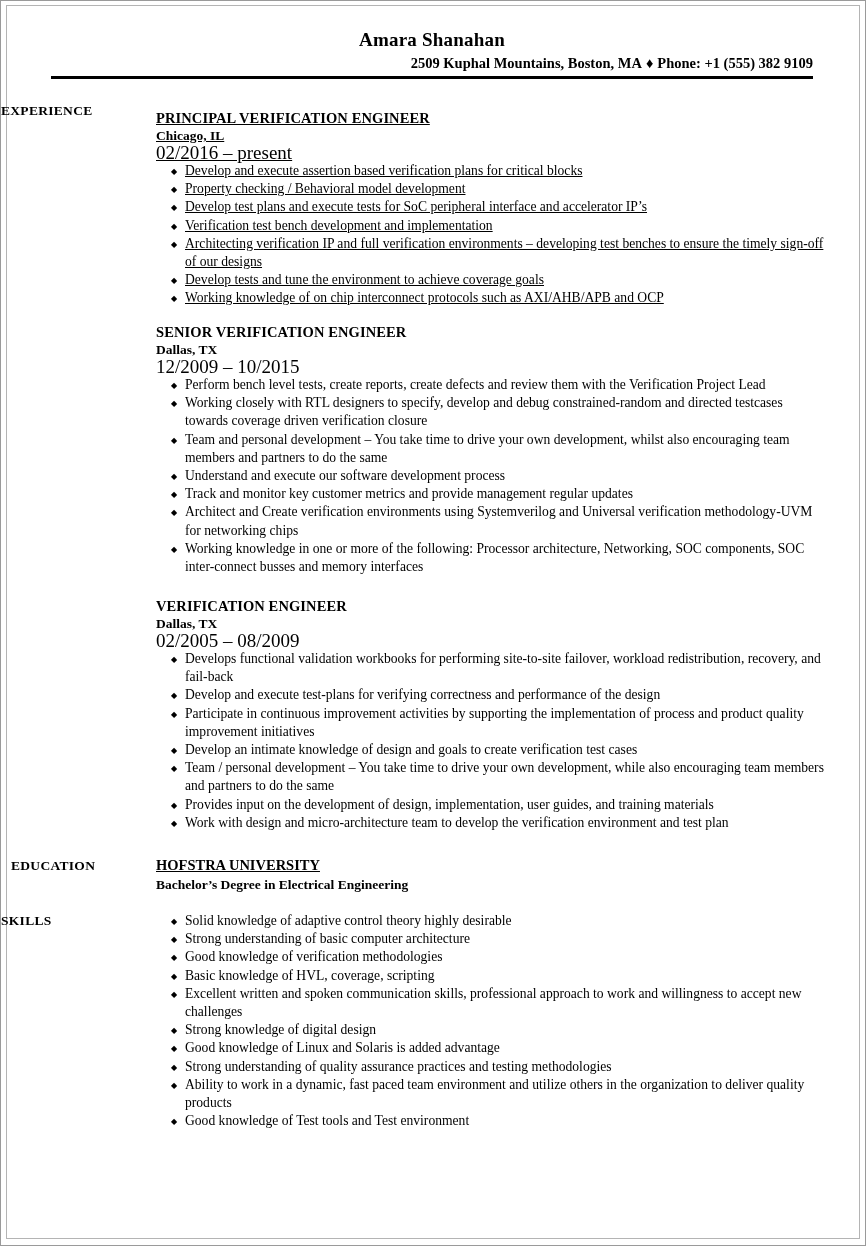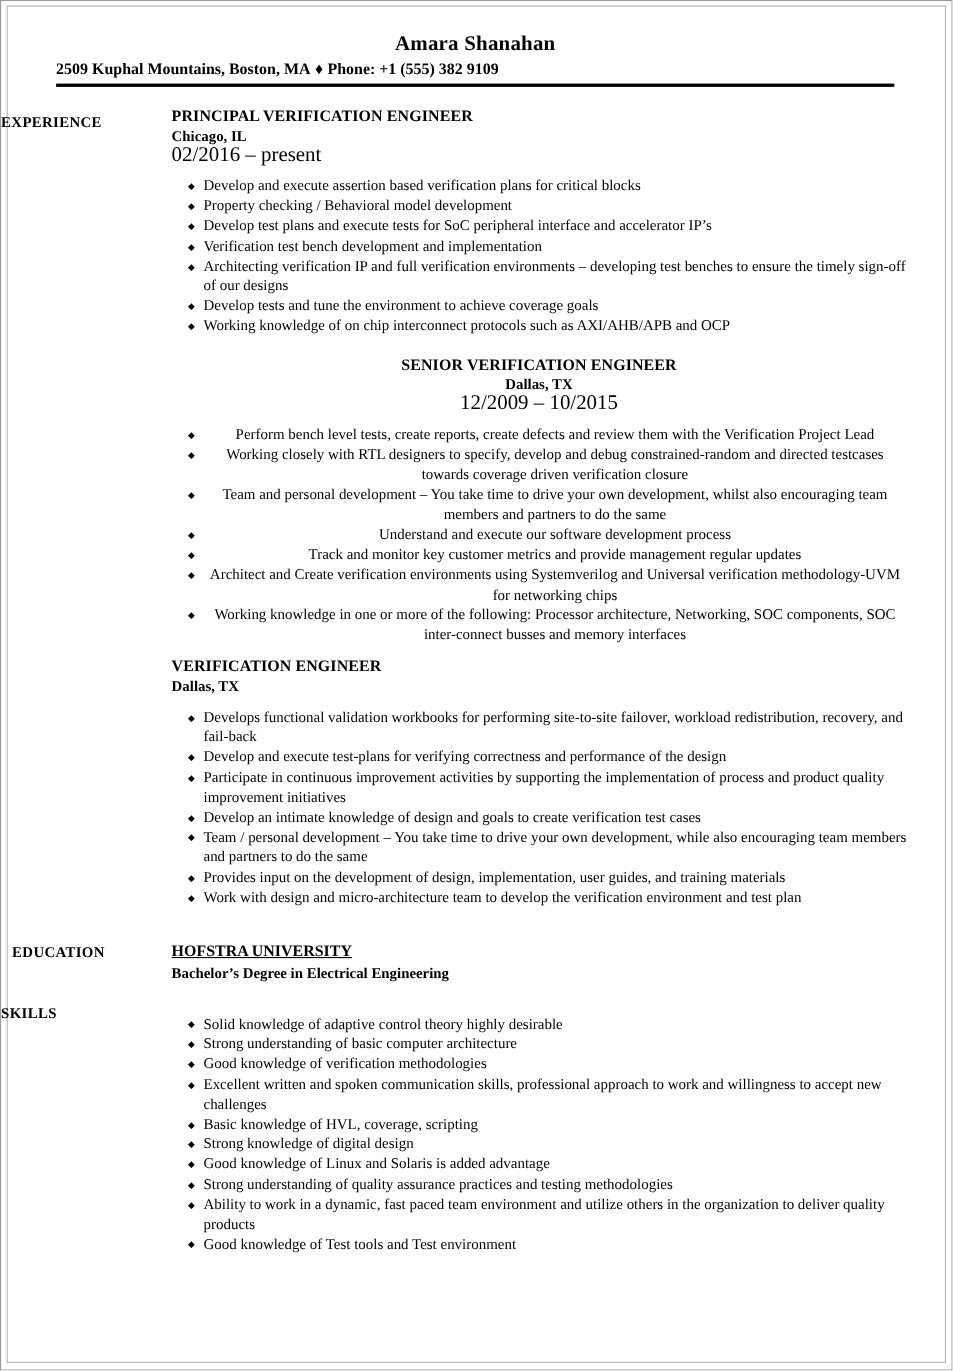--- a/index.html
+++ b/index.html
@@ -47,21 +47,21 @@
     text-align: center;
     font-weight: bold;
     font-size: 19px;
     letter-spacing: 0.2px;
   }
   .hdr-contact {
     position: absolute;
     left: 50px;
     top: 54px;
     width: 762px;
-    text-align: left;
+    text-align: right;
     font-weight: bold;
     font-size: 14.5px;
   }
   .hdr-sep {
     display: inline-block;
     padding: 0 4px;
   }
   .hdr-rule {
     position: absolute;
     left: 50px;
@@ -98,21 +98,21 @@
     font-size: 13.5px;
     line-height: 17px;
   }
   .job-date {
     font-size: 19px;
     line-height: 17px;
   }
 
   ul.bullets {
     list-style: none;
-    margin: 11px 0 0 0;
+    margin: 1px 0 0 0;
     padding: 0;
   }
   ul.bullets > li {
     position: relative;
     padding-left: 29px;
     font-size: 13.6px;
     line-height: 18.2px;
     margin: 0;
   }
   ul.bullets > li::before {
@@ -147,53 +147,54 @@
     <div class="hdr-name">Amara Shanahan</div>
 
     <div class="hdr-contact">
       <span>2509 Kuphal Mountains, Boston, MA</span><span class="hdr-sep">♦</span><span>Phone: +1 (555) 382 9109</span>
     </div>
 
     <div class="hdr-rule"></div>
 
     <div class="sec-label" style="top:102px;">EXPERIENCE</div>
 
-    <div class="body-col" style="top:96px;">
+    <div class="body-col" style="top:108px;text-decoration:underline;">
       <div class="job-title">PRINCIPAL VERIFICATION ENGINEER</div>
       <div class="job-loc">Chicago, IL</div>
       <div class="job-date">02/2016 – present</div>
       <ul class="bullets">
         <li>Develop and execute assertion based verification plans for critical blocks</li>
         <li>Property checking / Behavioral model development</li>
         <li>Develop test plans and execute tests for SoC peripheral interface and accelerator IP’s</li>
         <li>Verification test bench development and implementation</li>
         <li>Architecting verification IP and full verification environments – developing test benches to ensure the timely sign-off of our designs</li>
         <li>Develop tests and tune the environment to achieve coverage goals</li>
         <li>Working knowledge of on chip interconnect protocols such as AXI/AHB/APB and OCP</li>
       </ul>
     </div>
 
-    <div class="body-col" style="top:322px;text-align:center;">
+    <div class="body-col" style="top:322px;">
       <div class="job-title">SENIOR VERIFICATION ENGINEER</div>
       <div class="job-loc">Dallas, TX</div>
       <div class="job-date">12/2009 – 10/2015</div>
       <ul class="bullets">
         <li>Perform bench level tests, create reports, create defects and review them with the Verification Project Lead</li>
         <li>Working closely with RTL designers to specify, develop and debug constrained-random and directed testcases towards coverage driven verification closure</li>
         <li>Team and personal development – You take time to drive your own development, whilst also encouraging team members and partners to do the same</li>
         <li>Understand and execute our software development process</li>
         <li>Track and monitor key customer metrics and provide management regular updates</li>
         <li>Architect and Create verification environments using Systemverilog and Universal verification methodology-UVM for networking chips</li>
         <li>Working knowledge in one or more of the following: Processor architecture, Networking, SOC components, SOC inter-connect busses and memory interfaces</li>
       </ul>
     </div>
 
     <div class="body-col" style="top:596px;">
       <div class="job-title">VERIFICATION ENGINEER</div>
       <div class="job-loc">Dallas, TX</div>
+      <div class="job-date">02/2005 – 08/2009</div>
       <ul class="bullets">
         <li>Develops functional validation workbooks for performing site-to-site failover, workload redistribution, recovery, and fail-back</li>
         <li>Develop and execute test-plans for verifying correctness and performance of the design</li>
         <li>Participate in continuous improvement activities by supporting the implementation of process and product quality improvement initiatives</li>
         <li>Develop an intimate knowledge of design and goals to create verification test cases</li>
         <li>Team / personal development – You take time to drive your own development, while also encouraging team members and partners to do the same</li>
         <li>Provides input on the development of design, implementation, user guides, and training materials</li>
         <li>Work with design and micro-architecture team to develop the verification environment and test plan</li>
       </ul>
     </div>
@@ -205,22 +206,22 @@
       <div class="edu-degree">Bachelor’s Degree in Electrical Engineering</div>
     </div>
 
     <div class="sec-label" style="top:912px;">SKILLS</div>
 
     <div class="body-col" style="top:910px;">
       <ul class="bullets">
         <li>Solid knowledge of adaptive control theory highly desirable</li>
         <li>Strong understanding of basic computer architecture</li>
         <li>Good knowledge of verification methodologies</li>
+        <li>Basic knowledge of HVL, coverage, scripting</li>
         <li>Excellent written and spoken communication skills, professional approach to work and willingness to accept new challenges</li>
-        <li>Basic knowledge of HVL, coverage, scripting</li>
         <li>Strong knowledge of digital design</li>
         <li>Good knowledge of Linux and Solaris is added advantage</li>
         <li>Strong understanding of quality assurance practices and testing methodologies</li>
         <li>Ability to work in a dynamic, fast paced team environment and utilize others in the organization to deliver quality products</li>
         <li>Good knowledge of Test tools and Test environment</li>
       </ul>
     </div>
 
   </div>
 </div>

